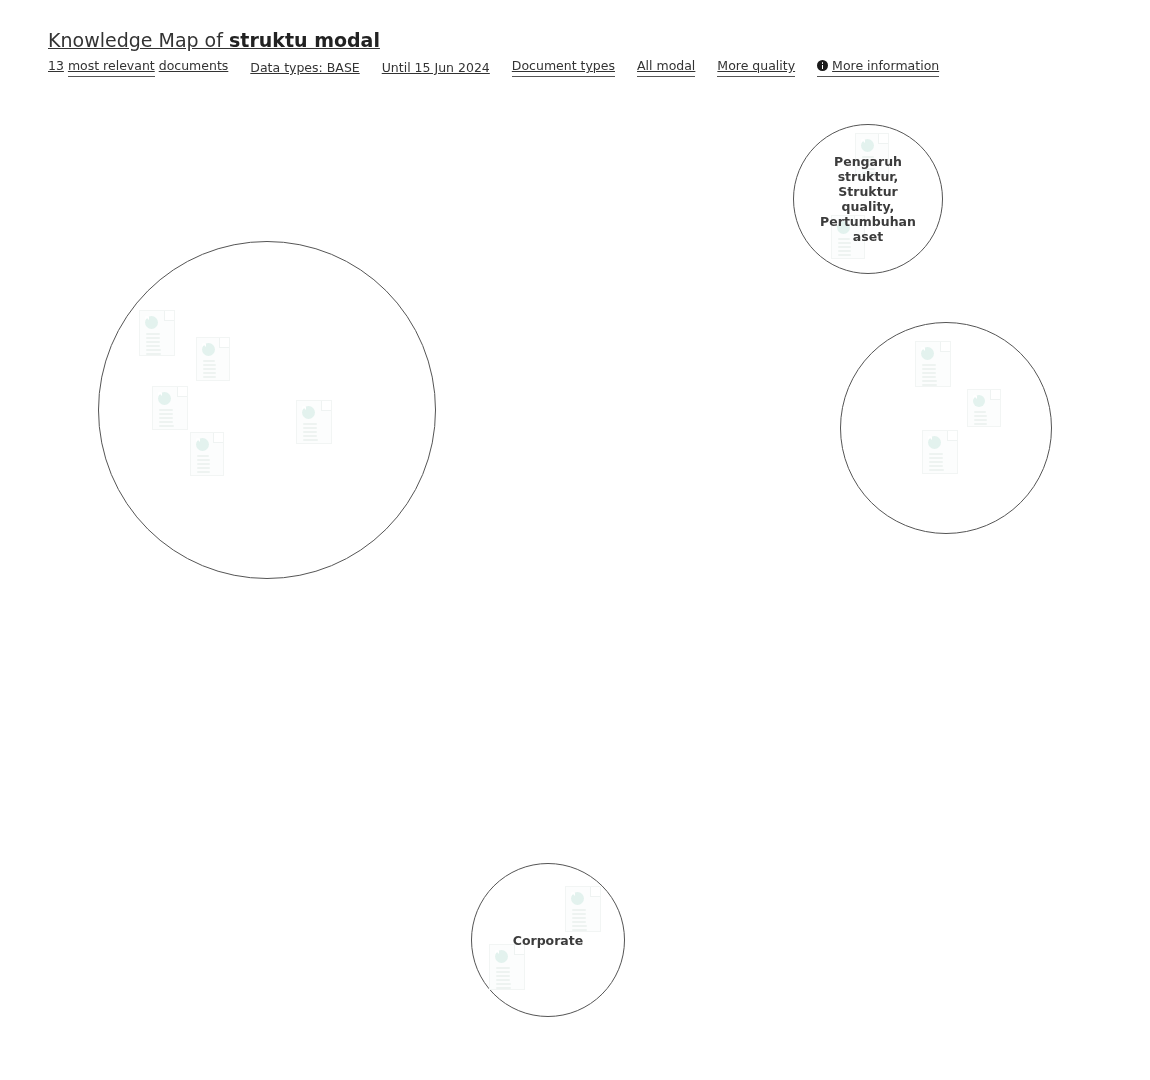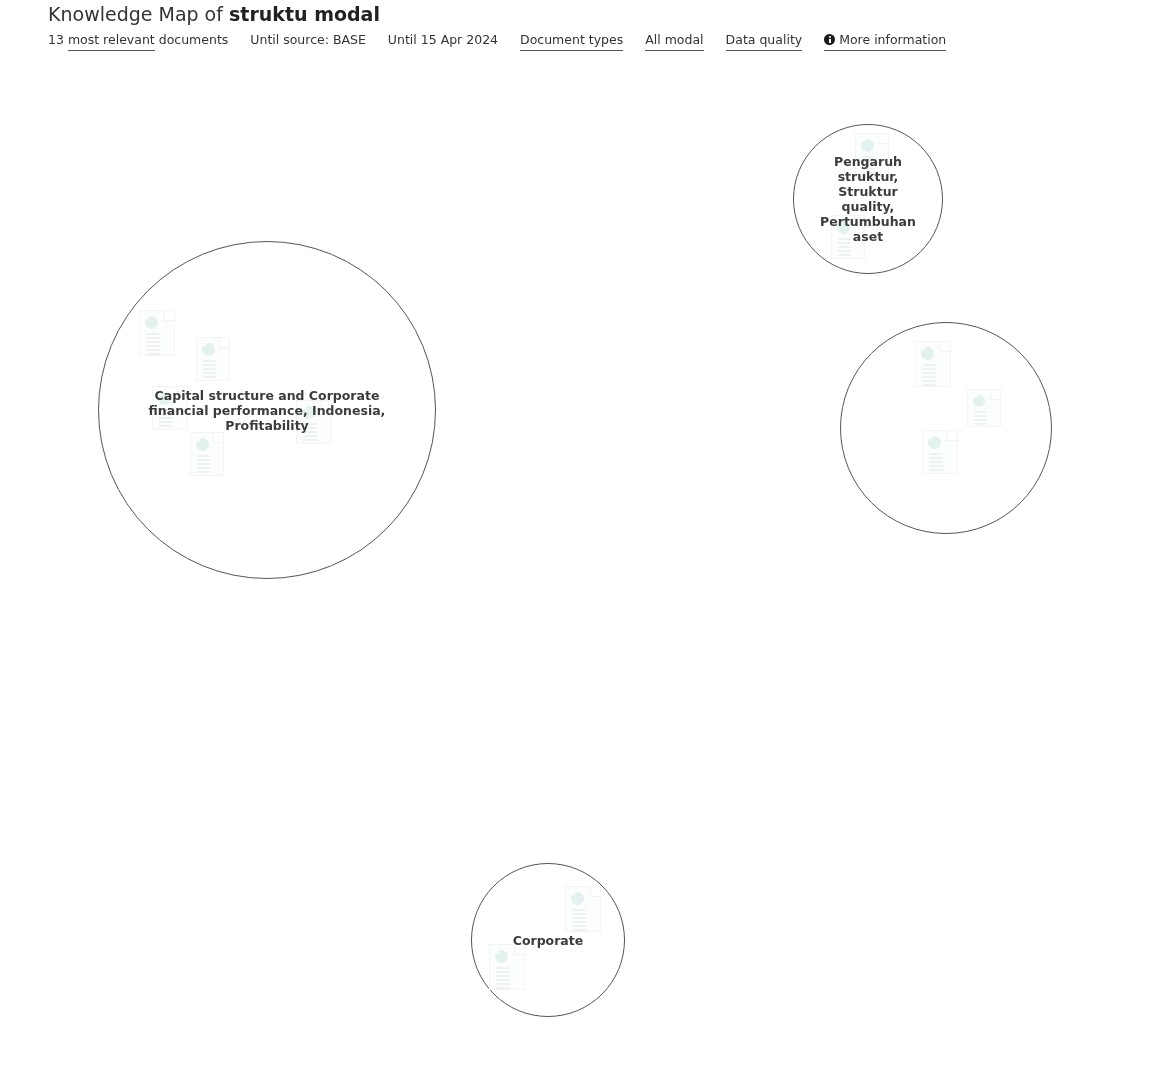--- a/index.html
+++ b/index.html
@@ -15,42 +15,43 @@
     overflow: hidden;
     font-family: "DejaVu Sans", "Liberation Sans", sans-serif;
     color: #333333;
     -webkit-font-smoothing: antialiased;
   }
 
   
   .header {
     position: absolute;
     left: 48px;
-    top: 0;
+    top: 26px;
     width: 1060px;
+    text-decoration: underline;
   }
   .km-title {
     font-size: 19px;
     font-weight: 400;
     color: #333333;
     line-height: 28px;
     white-space: nowrap;
   }
   .km-title .kw {
     font-weight: 700;
     color: #222222;
   }
   .subbar {
     margin-top: 3px;
     font-size: 12.5px;
     line-height: 18px;
     color: #333333;
     white-space: nowrap;
     display: flex;
-    align-items: flex-start;
+    align-items: flex-end;
   }
   .subbar .seg { margin-right: 22px; display: inline-flex; align-items: baseline; }
   .subbar .seg:last-child { margin-right: 13px; }
   .seg-docs { margin-right: 22px; }
   .underlink {
     text-decoration: none;
     border-bottom: 1px solid #555555;
     color: #333333;
     padding-bottom: 1px;
     cursor: pointer;
@@ -183,34 +184,34 @@
   <div class="subbar">
 
     <span class="seg seg-docs">
       <span>13</span>
       <span class="gap-sm"></span>
       <a class="underlink">most relevant</a>
       <span class="gap-sm"></span>
       <span class="plain">documents</span>
     </span>
 
-    <span class="seg">Until source: BASE</span>
-
-    <span class="seg">Until 15 Apr 2024</span>
+    <span class="seg">Data types: BASE</span>
+
+    <span class="seg">Until 15 Jun 2024</span>
 
     <span class="seg">
       <a class="underlink">Document types</a>
     </span>
 
     <span class="seg">
       <a class="underlink">All modal</a>
     </span>
 
     <span class="seg">
-      <a class="underlink">Data quality</a>
+      <a class="underlink">More quality</a>
     </span>
 
     <span class="seg info-seg">
       <span class="info-icon"></span>
       <span>More information</span>
     </span>
 
   </div>
 </div>
 
@@ -264,21 +265,20 @@
       <span class="lines" style="top: 22px;">
         <i style="width: 62%;"></i>
         <i style="width: 63%;"></i>
         <i style="width: 64%;"></i>
         <i style="width: 65%;"></i>
         <i style="width: 66%;"></i>
         <i style="width: 67%;"></i>
       </span>
     </div>
     <div class="bubble" style="left: 98px; top: 241px; width: 338px; height: 338px;"></div>
-    <div class="bubble-label" style="width: 250px; left: 142px; top: 410px; font-size: 12.5px;">Capital structure and Corporate financial performance, Indonesia, Profitability</div>
     <div class="paper" style="left: 855px; top: 133px; width: 34px; height: 44px;">
       <span class="oa" style="width: 13px; height: 13px; left: 5px; top: 5px;"></span>
       <span class="lines" style="top: 22px;">
         <i style="width: 62%;"></i>
         <i style="width: 63%;"></i>
         <i style="width: 64%;"></i>
         <i style="width: 65%;"></i>
         <i style="width: 66%;"></i>
         <i style="width: 67%;"></i>
       </span>

